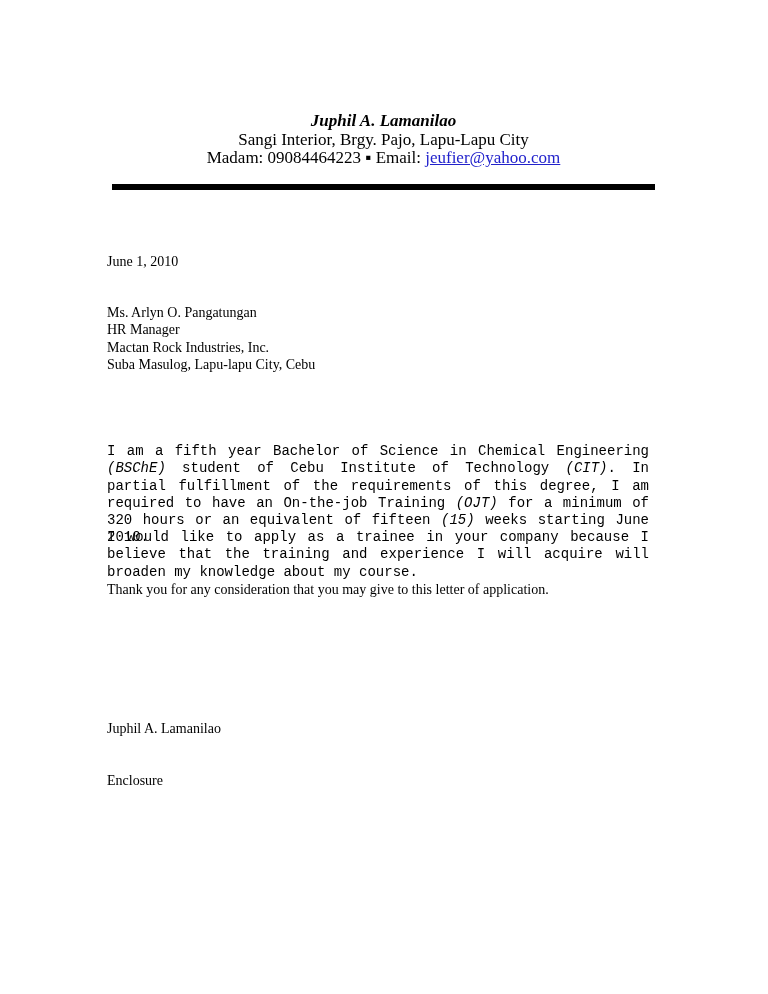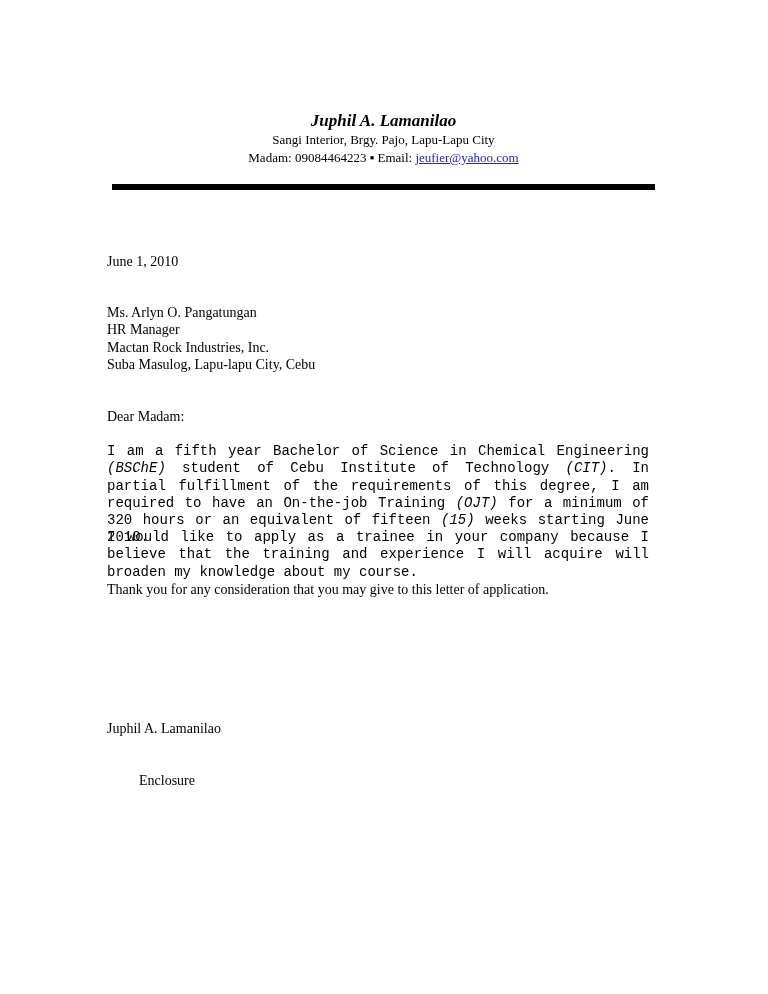--- a/index.html
+++ b/index.html
@@ -1,21 +1,21 @@
 <!DOCTYPE html>
 <html><head>
 <meta charset="utf-8">
 <style>
   html, body { margin: 0; padding: 0; background: #ffffff; }
   body { width: 768px; height: 994px; position: relative; overflow: hidden;
          font-family: "Liberation Serif", "DejaVu Serif", serif; color: #000; }
   .page { position: absolute; left: 0; top: 0; width: 768px; height: 994px; background: #fff; }
   .header { position: absolute; left: 112px; width: 543px; top: 110px; text-align: center; }
   .name { font-size: 17px; font-weight: bold; font-style: italic; line-height: 21px; }
-  .hline { font-size: 13px; line-height: 18px; }
+  .hline { font-size: 17px; line-height: 18px; }
   .email { color: #1a0dab; text-decoration: underline; color: #2222cc; }
   .rule { position: absolute; left: 112px; top: 184px; width: 543px; height: 6px; background: #000; }
   .blk { position: absolute; left: 107px; width: 542px; font-size: 14px; line-height: 17.3px; }
   .para { text-align: justify; font-family: Liberation Mono, monospace; }
 </style>
 </head>
 <body>
 
 <div class="page">
   <div class="header">
@@ -28,25 +28,24 @@
 
   <div class="blk" style="top:253px;">June 1, 2010</div>
 
   <div class="blk" style="top:304px;">
     <div>Ms. Arlyn O. Pangatungan</div>
     <div>HR Manager</div>
     <div>Mactan Rock Industries, Inc.</div>
     <div>Suba Masulog, Lapu-lapu City, Cebu</div>
   </div>
 
-  <div class="blk" style="top:408px;">Dear Madam:</div>
 
   <div class="blk para" style="top:443px;"><span>I am a fifth year Bachelor of Science in Chemical Engineering </span><i>(BSChE)</i><span> student of Cebu Institute of Technology </span><i>(CIT)</i><span>. In partial fulfillment of the requirements of this degree, I am required to have an On-the-job Training </span><i>(OJT)</i><span> for a minimum of 320 hours or an equivalent of fifteen </span><i>(15)</i><span> weeks starting June 2010.</span></div>
 
   <div class="blk para" style="top:529px;">I would like to apply as a trainee in your company because I believe that the training and experience I will acquire will broaden my knowledge about my course.</div>
 
   <div class="blk" style="top:581px;">Thank you for any consideration that you may give to this letter of application.</div>
 
 
   <div class="blk" style="top:720px;">Juphil A. Lamanilao</div>
 
-  <div class="blk" style="top:772px;margin-left:32px;">Enclosure</div>
+  <div class="blk" style="top:772px;">Enclosure</div>
 </div>
 
 </body></html>

